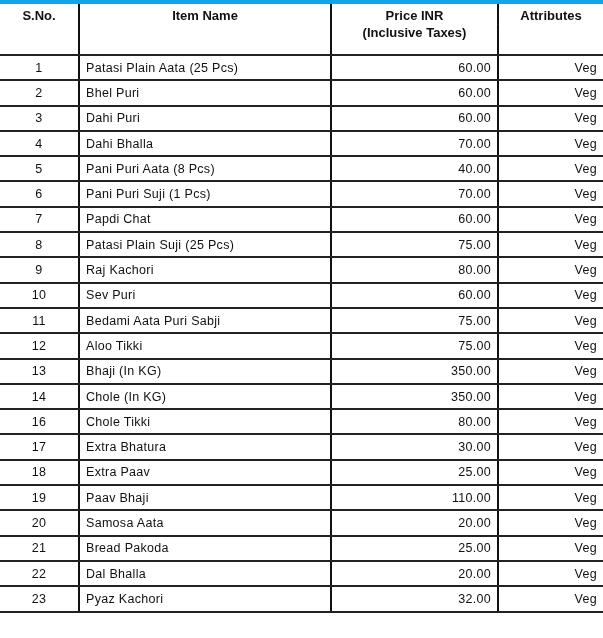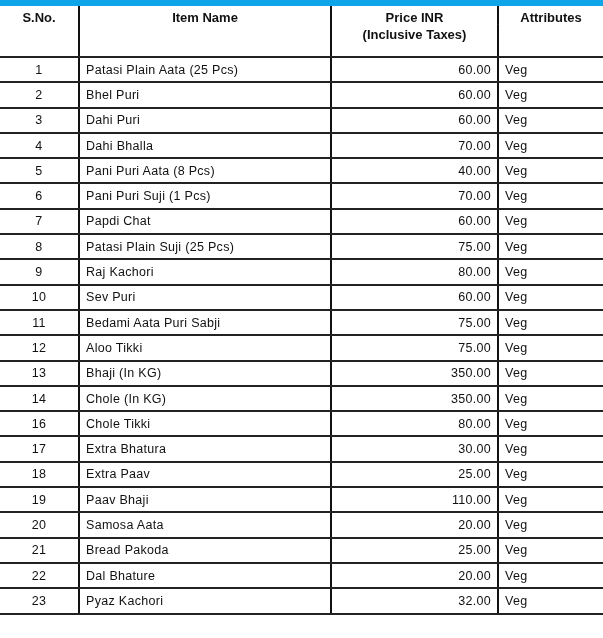--- a/index.html
+++ b/index.html
@@ -10,22 +10,22 @@
     col.c-name { width: 252px; }
     col.c-price { width: 167px; }
     col.c-attr { width: 105px; }
     th { font-weight: bold; font-size: 13px; vertical-align: top; text-align: center; padding: 3px 4px 0 4px;
          height: 47px; border-bottom: 2px solid #222; line-height: 17px; }
     th + th, td + td { border-left: 2px solid #111; }
     td { font-size: 12.5px; height: 23.3px; padding: 0 6px; border-bottom: 2px solid #222; line-height: 20px; letter-spacing: 0.3px; }
     td.sno { text-align: center; }
     td.name { text-align: left; }
     td.price { text-align: right; }
-    td.attr { text-align: left; }
-    tr.top-line th { border-top: 6px solid #0ea5e9; }
+    td.attr { text-align: right; }
+    tr.top-line th { border-top: 4px solid #0ea5e9; }
     .tick { position: absolute; left: 497px; top: 24px; width: 2px; height: 1px; background: #222; }
   </style>
 </head>
 <body>
 
 <table>
   <colgroup>
     <col class="c-sno">
       <col class="c-name">
       <col class="c-price">
@@ -158,21 +158,21 @@
         <td class="attr">Veg</td>
       </tr>
       <tr>
         <td class="sno">21</td>
         <td class="name">Bread Pakoda</td>
         <td class="price">25.00</td>
         <td class="attr">Veg</td>
       </tr>
       <tr>
         <td class="sno">22</td>
-        <td class="name">Dal Bhature</td>
+        <td class="name">Dal Bhalla</td>
         <td class="price">20.00</td>
         <td class="attr">Veg</td>
       </tr>
       <tr>
         <td class="sno">23</td>
         <td class="name">Pyaz Kachori</td>
         <td class="price">32.00</td>
         <td class="attr">Veg</td>
       </tr>
     </tbody>

